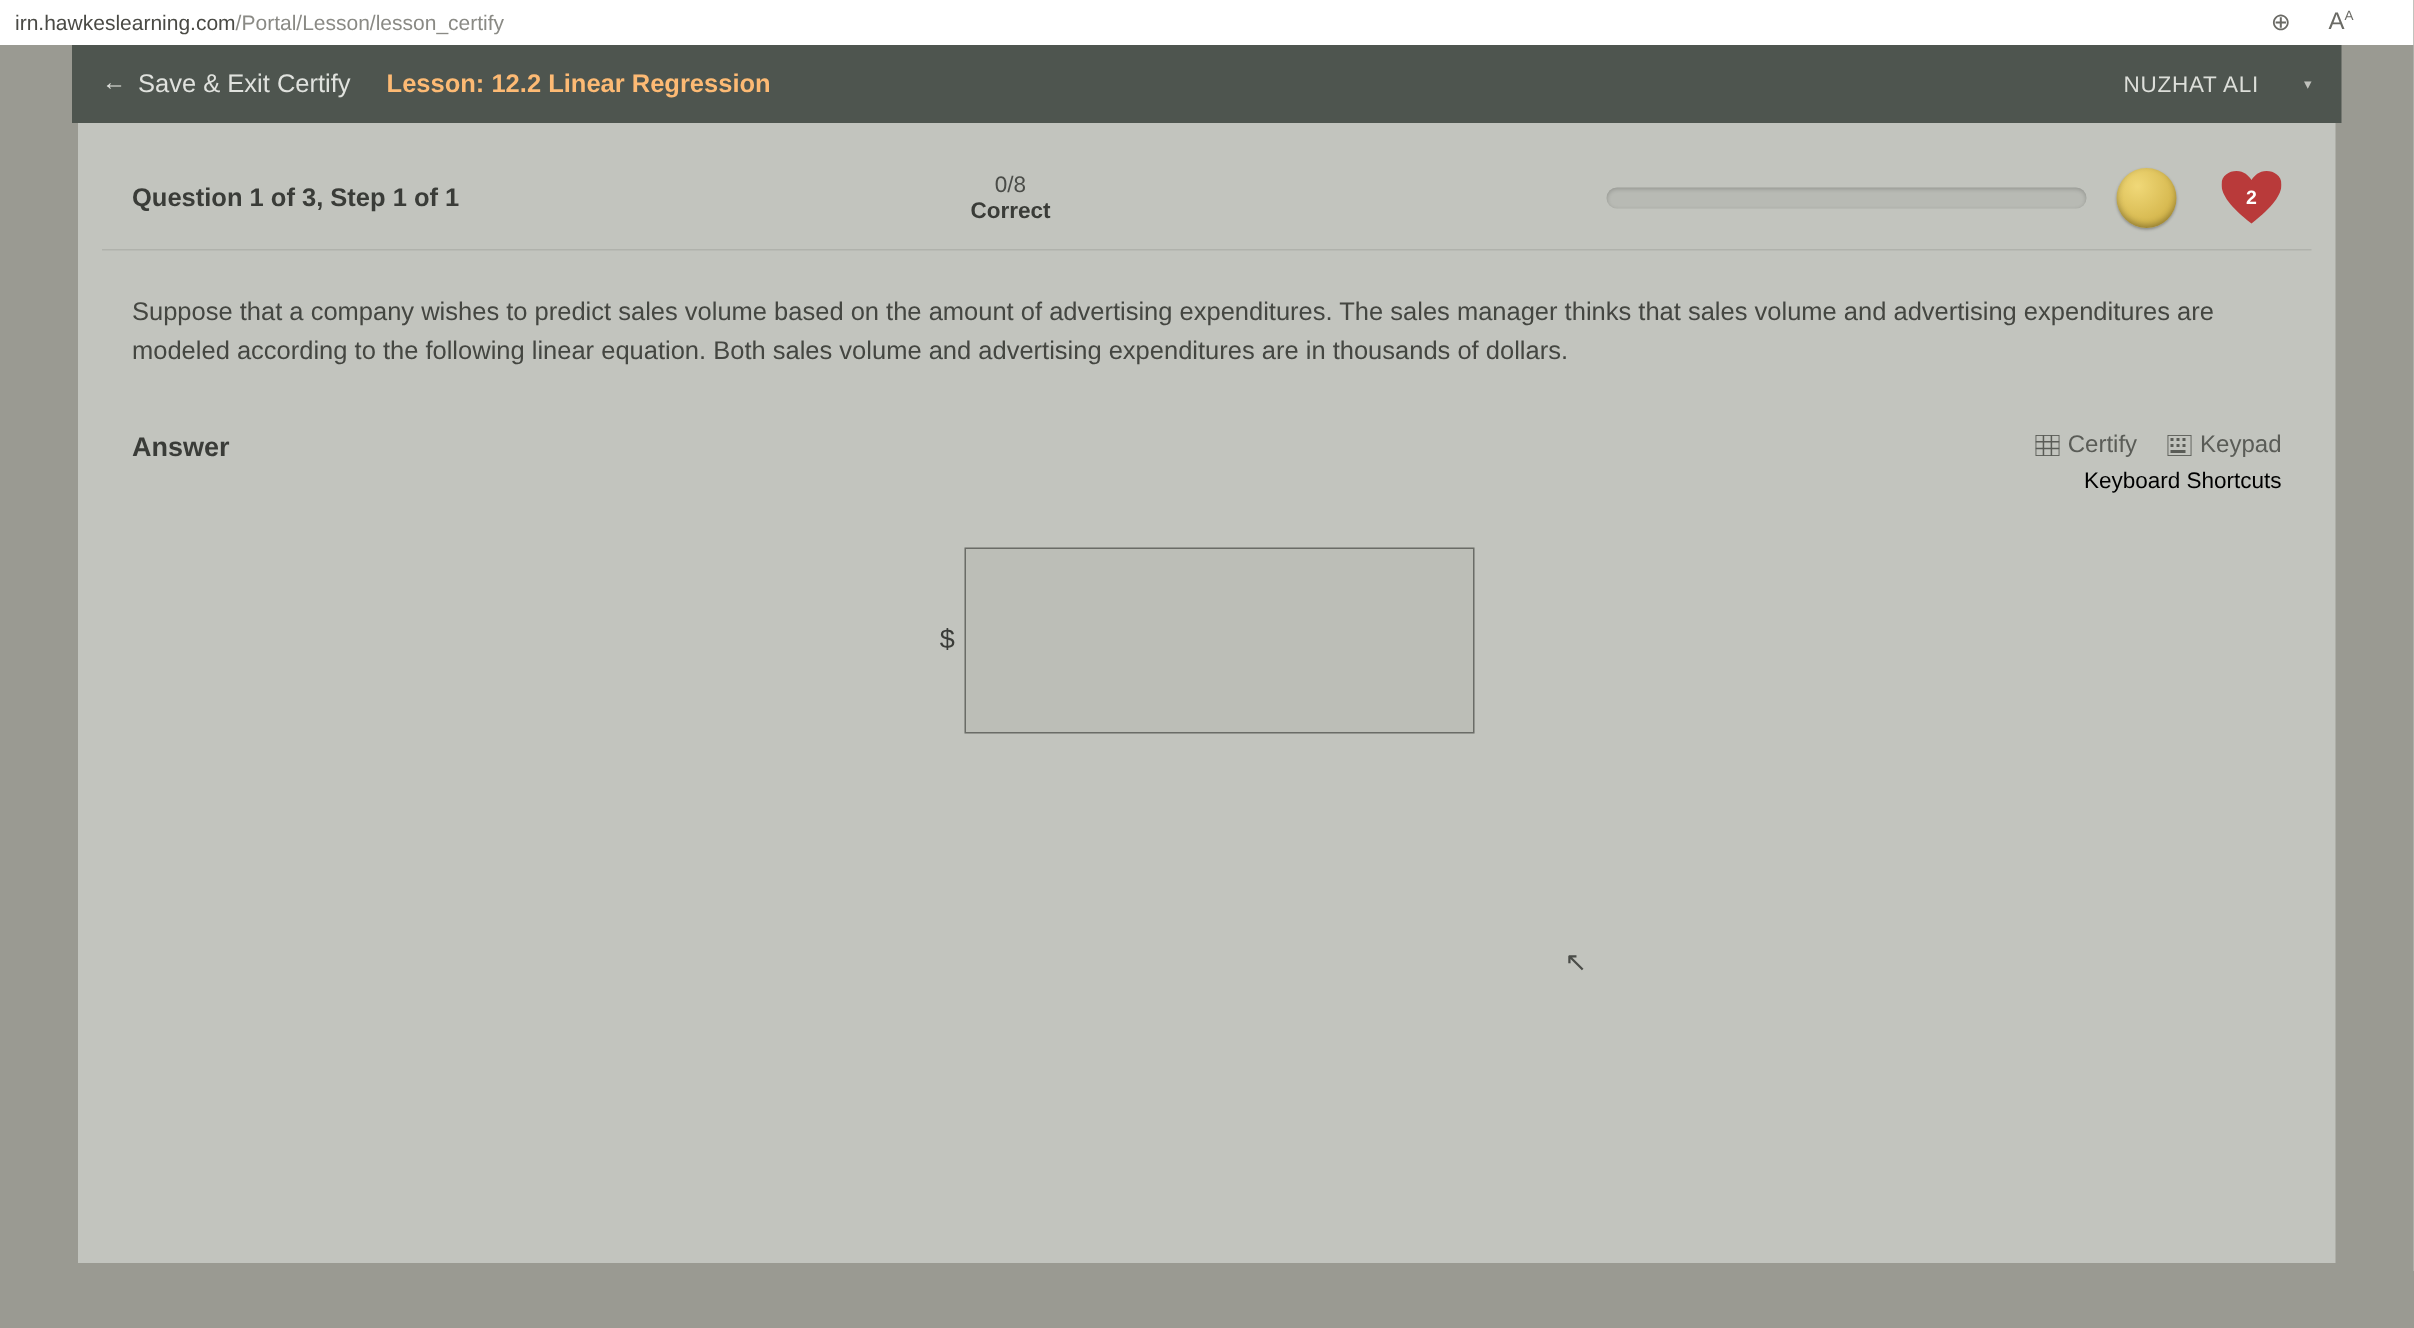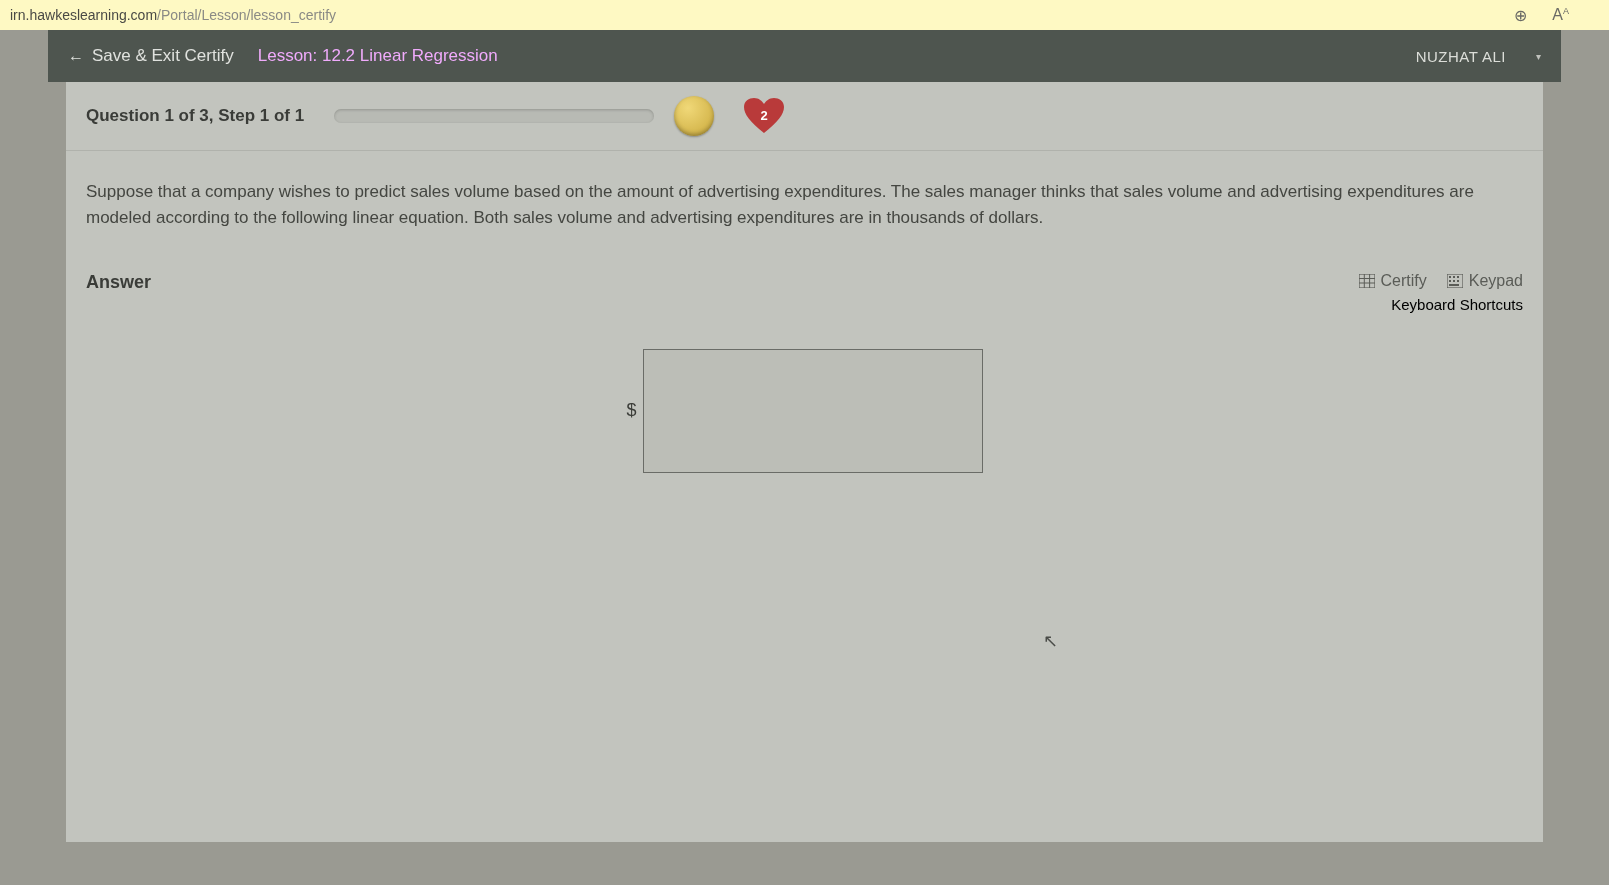--- a/index.html
+++ b/index.html
@@ -5,21 +5,21 @@
   * { margin: 0; padding: 0; box-sizing: border-box; }
   body {
     font-family: Arial, Helvetica, sans-serif;
     background: #9a9a92;
     width: 1609px;
     height: 885px;
     overflow: hidden;
   }
   .url-bar {
     height: 30px;
-    background: #fef9c3;
+    background: #ffffff;
     color: #5a5a55;
     font-size: 14px;
     padding: 5px 10px;
     display: flex;
     align-items: center;
     justify-content: space-between;
   }
   .url-bar .url-text { color: #4a4a45; }
   .url-bar .url-path { color: #8a8a85; }
   .url-icons { display:flex; gap:25px; padding-right:30px; color:#6a6a65; font-size:16px; }
@@ -39,29 +39,29 @@
     display: flex;
     align-items: center;
     gap: 8px;
     font-size: 17px;
     color: #e0e2de;
     margin-right: 24px;
   }
   .arrow-left {
     font-size: 16px;
   }
-  .lesson-title { font-size: 17px; color: #f0abfc; }
+  .lesson-title { font-size: 17px; color: #fdba74; font-weight: bold; }
   .lesson-spacer { flex: 1; }
   .user-name { font-size: 15px; color: #dcded9; letter-spacing: 0.5px; margin-right: 30px; }
   .chev { font-size: 10px; color: #c0c2bd; }
   .content-wrap {
     background: #c2c4be;
-    margin: 0 66px;
+    margin: 0 52px;
     min-height: 760px;
-    padding: 0;
+    padding: 16px;
   }
   .progress-row {
     display: flex;
     align-items: center;
     padding: 14px 20px 14px 20px;
     border-bottom: 1px solid #b0b2ac;
   }
   .question-label {
     font-size: 17px;
     font-weight: bold;
@@ -190,20 +190,24 @@
     </div>
     <div class="lesson-title">Lesson: 12.2 Linear Regression</div>
     <div class="lesson-spacer"></div>
     <div class="user-name">NUZHAT ALI</div>
     <span class="chev">▾</span>
   </div>
 
   <div class="content-wrap">
     <div class="progress-row">
       <div class="question-label">Question 1 of 3, Step 1 of 1</div>
+      <div class="progress-center">
+        <div class="score-frac">0/8</div>
+        <div class="score-label">Correct</div>
+      </div>
       <div class="progress-bar"></div>
       <div class="badges">
         <div class="coin"></div>
         <div class="heart">
           <svg viewBox="0 0 40 36">
             <path d="M20 35 C 6 24, 0 16, 0 9 C 0 3, 5 0, 10 0 C 15 0, 18 3, 20 6 C 22 3, 25 0, 30 0 C 35 0, 40 3, 40 9 C 40 16, 34 24, 20 35 Z" fill="#b93a3a"></path>
           </svg>
           <span>2</span>
         </div>
       </div>

